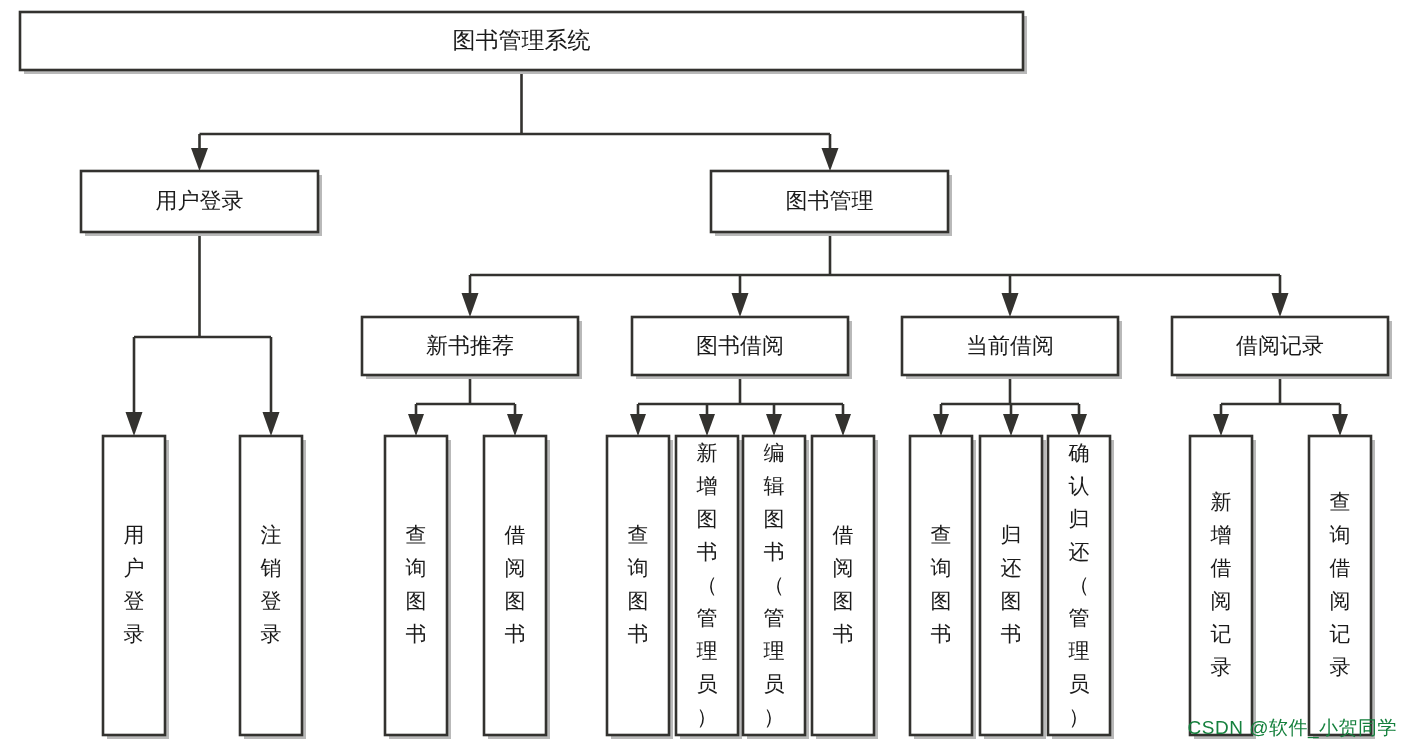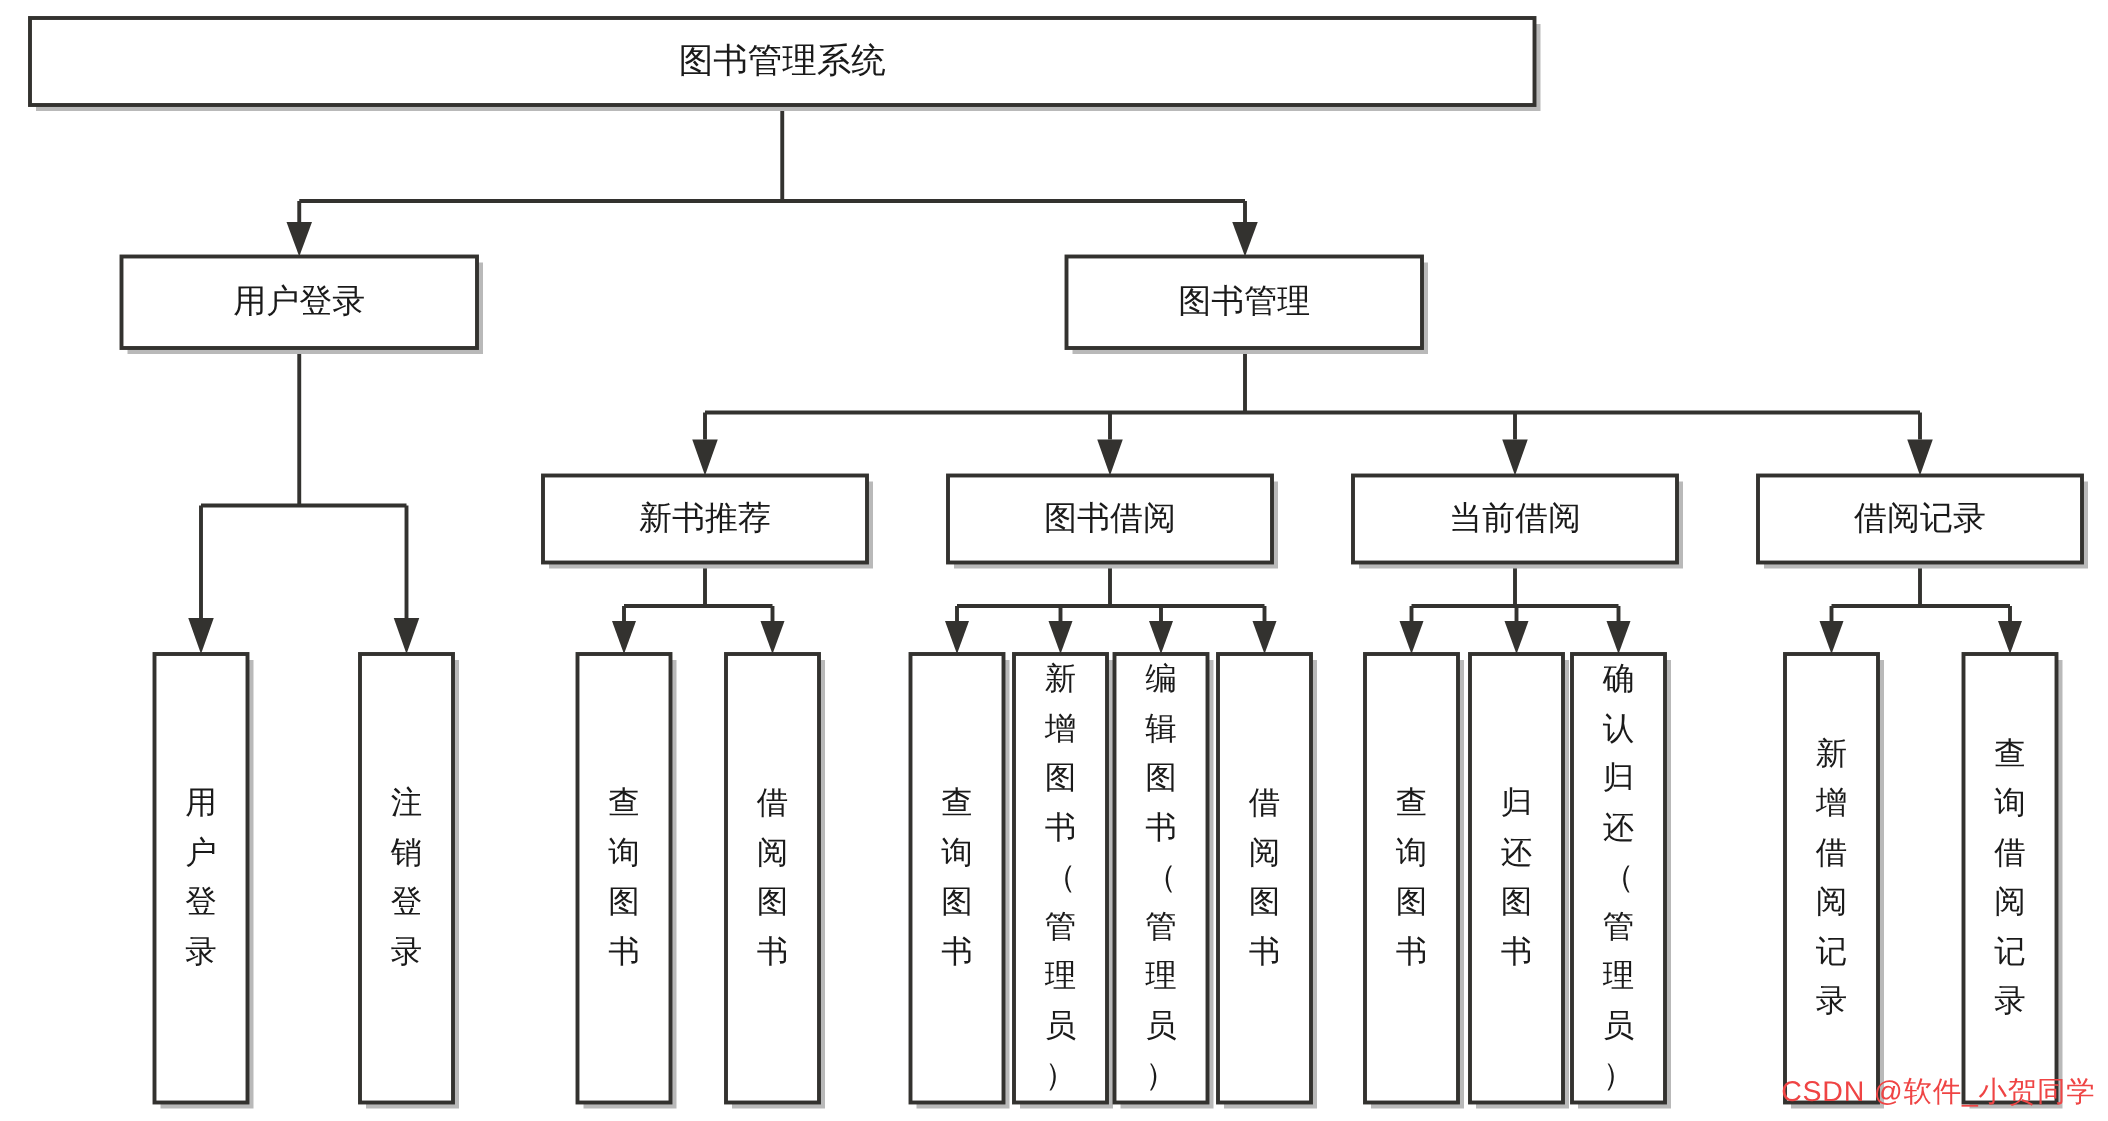--- a/index.html
+++ b/index.html
@@ -66,21 +66,21 @@
     text-anchor: middle;
     dominant-baseline: middle;
     white-space: pre;
   }
   .watermark {
     position: absolute;
     right: 8px;
     bottom: 6px;
     font-family: "Liberation Sans", "DejaVu Sans", sans-serif;
     font-size: 19px;
-    color: #ef4444;
+    color: #15803d;
     letter-spacing: 0.5px;
     user-select: none;
     pointer-events: none;
   }
 </style>
 </head>
 <body>
 
 <div id="diagram-root">
 

